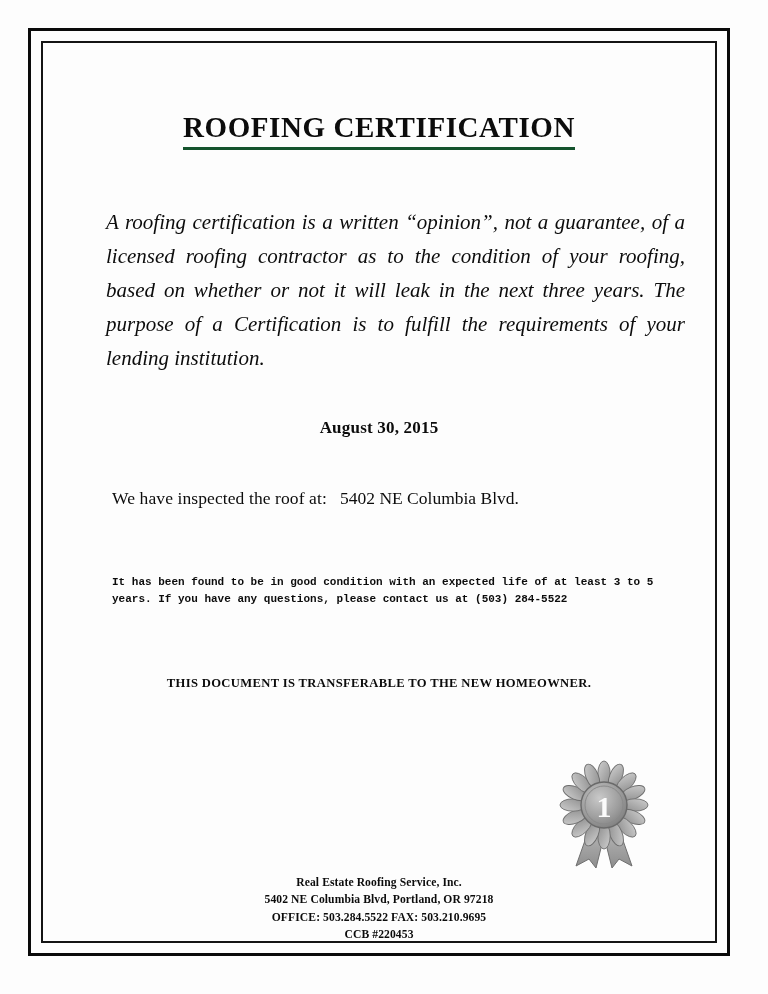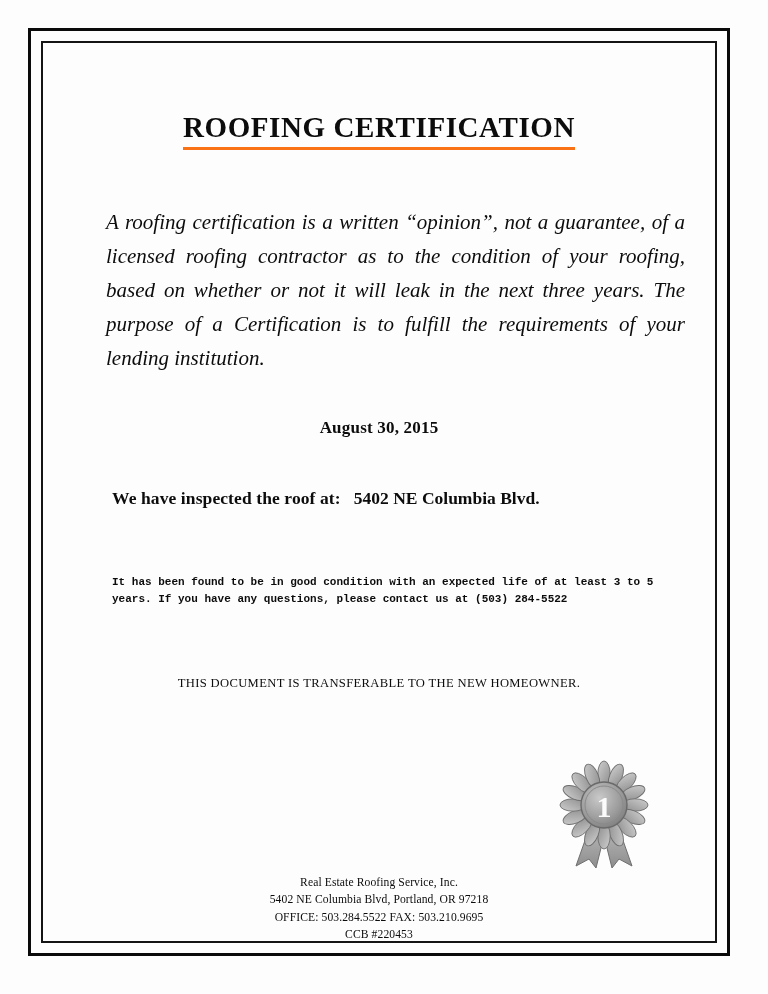--- a/index.html
+++ b/index.html
@@ -55,21 +55,21 @@
   
   .title-wrap {
     text-align: center;
     margin-top: 52px;
   }
   .doc-title {
     display: inline-block;
     font-size: 29px;
     font-weight: bold;
     letter-spacing: 0.6px;
-    border-bottom: 3px solid #f97316;
+    border-bottom: 3px solid #14532d;
     padding-bottom: 3px;
     line-height: 1.1;
   }
 
   
   .intro {
     margin: 55px 11px 0 44px;
     font-size: 21px;
     font-style: italic;
     line-height: 1.62;
@@ -83,21 +83,21 @@
     font-size: 17px;
     font-weight: bold;
     letter-spacing: 0.2px;
   }
 
   
   .inspect-block {
     margin-top: 48px;
     margin-left: 50px;
     font-size: 17.5px;
-    font-weight: bold;
+    font-weight: normal;
     line-height: 1.45;
   }
   .inspect-line1 .label { letter-spacing: 0.1px; }
   .inspect-line2 {
     padding-left: 218px;
   }
 
   
   .findings {
     margin-top: 63px;
@@ -107,21 +107,21 @@
     font-weight: bold;
     line-height: 1.48;
     font-family: Liberation Mono, monospace;
   }
 
   
   .notice {
     margin-top: 69px;
     text-align: center;
     font-size: 12.6px;
-    font-weight: normal;
+    font-weight: bold;
     letter-spacing: 0.35px;
   }
 
   
   .rosette {
     position: absolute;
     right: 46px;
     top: 700px;
     width: 92px;
     height: 112px;
@@ -129,21 +129,21 @@
   .rosette svg { display: block; width: 100%; height: 100%; }
 
   
   .footer {
     position: absolute;
     left: 0;
     right: 0;
     top: 814px;
     text-align: center;
     font-size: 11.6px;
-    font-weight: normal;
+    font-weight: bold;
     line-height: 1.5;
     letter-spacing: 0.1px;
   }
 </style>
 </head>
 <body>
 
 <div class="page">
 
   <div class="border-outer"></div>

